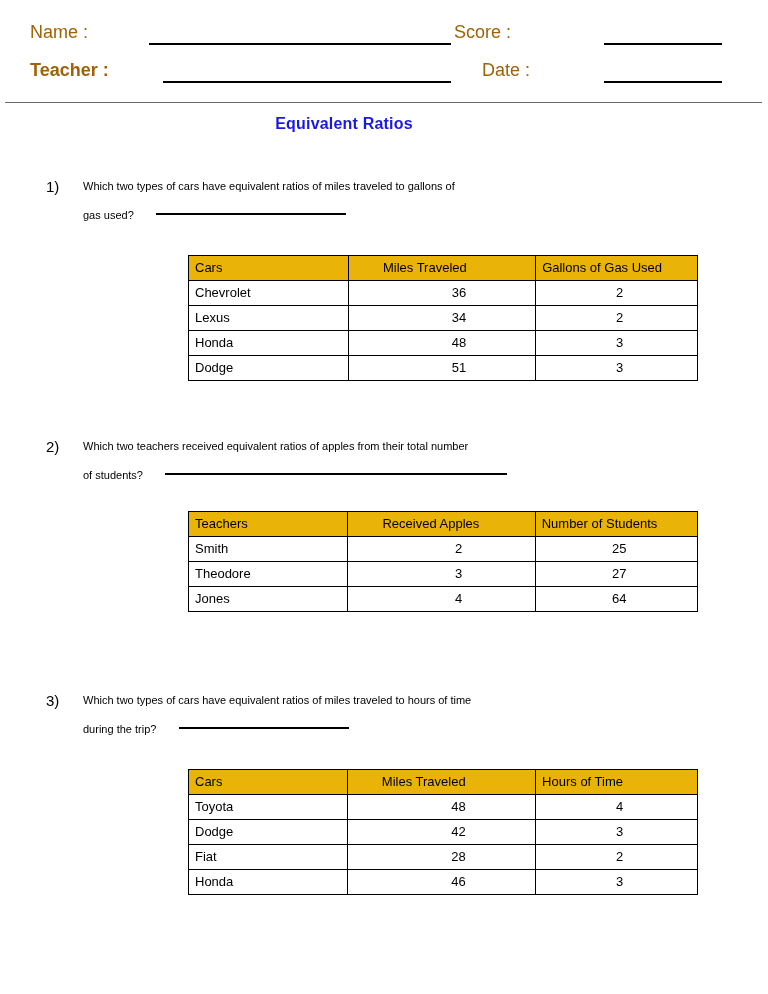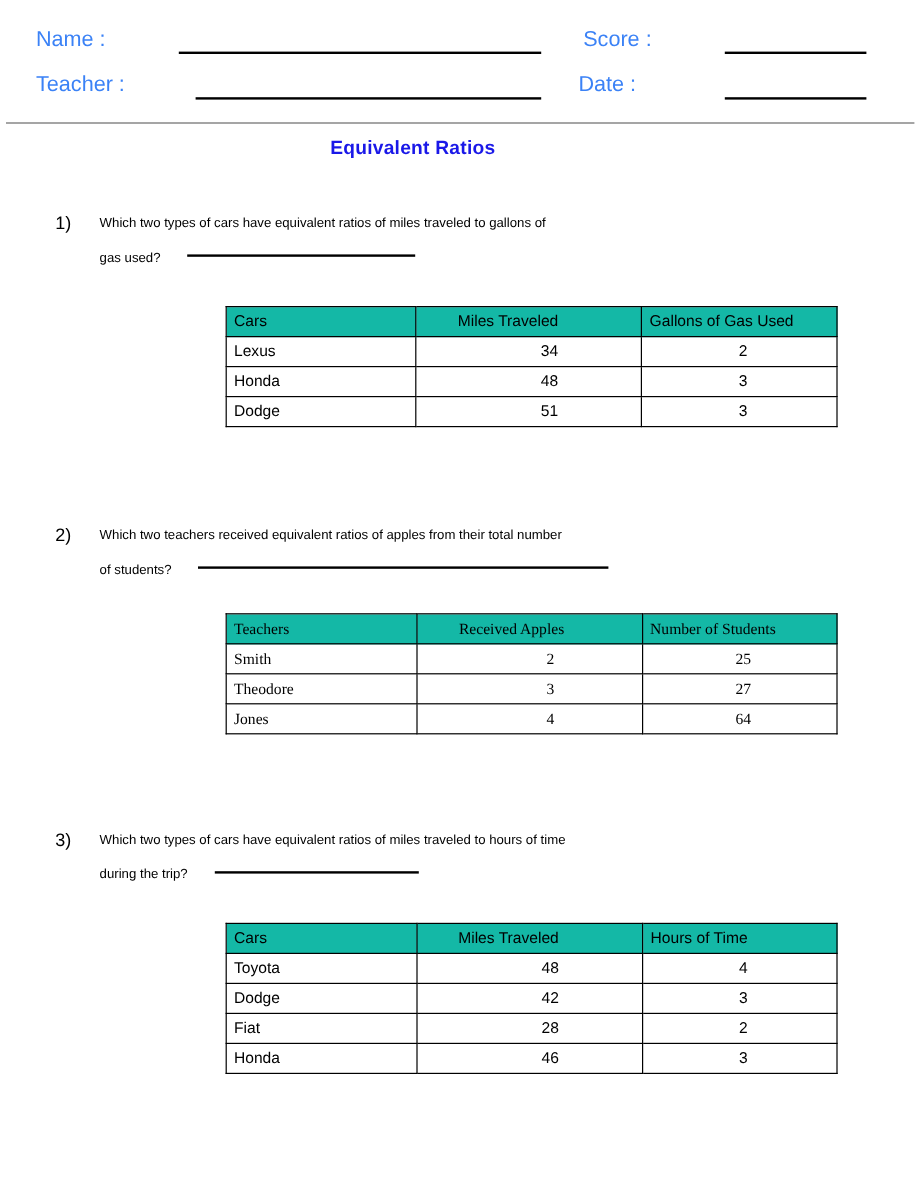--- a/index.html
+++ b/index.html
@@ -19,26 +19,26 @@
   
   .header {
     position: absolute;
     left: 0; top: 0;
     width: 768px;
     height: 103px;
   }
   .hdr-label {
     position: absolute;
     font-size: 18px;
-    color: #3b82f6;
+    color: #a16207;
     white-space: nowrap;
   }
   .hdr-name    { left: 30px;  top: 22px; }
-  .hdr-teacher { left: 30px;  top: 60px; }
-  .hdr-score   { left: 486px; top: 22px; }
+  .hdr-teacher { left: 30px;  top: 60px; font-weight: bold; }
+  .hdr-score   { left: 454px; top: 22px; }
   .hdr-date    { left: 482px; top: 60px; }
 
   .hdr-blank {
     position: absolute;
     border-bottom: 2px solid #000;
     height: 0;
   }
   .blank-name    { left: 149px; top: 43px;  width: 302px; }
   .blank-teacher { left: 163px; top: 81px;  width: 288px; }
   .blank-score   { left: 604px; top: 43px;  width: 118px; }
@@ -111,21 +111,21 @@
   .ratio-table th,
   .ratio-table td {
     border: 1px solid #000;
     height: 24px;
     padding: 0 0 0 6px;
     font-weight: normal;
     text-align: center;
     line-height: 24px;
   }
   .ratio-table th {
-    background: #14b8a6;
+    background: #eab308;
     text-align: left;
   }
   .ratio-table th.c-mid,
   .ratio-table th.c-right {
     text-align: left;
   }
   .ratio-table td.c-left {
     text-align: left;
   }
   .ratio-table .c-left  { width: 168px; }
@@ -177,20 +177,25 @@
 <table class="ratio-table" style="top:255px;">
   <thead>
     <tr>
       <th class="c-left">Cars</th>
       <th class="c-mid">Miles Traveled</th>
       <th class="c-right">Gallons of Gas Used</th>
     </tr>
   </thead>
   <tbody>
     <tr>
+      <td class="c-left">Chevrolet</td>
+      <td class="c-mid">36</td>
+      <td class="c-right">2</td>
+    </tr>
+    <tr>
       <td class="c-left">Lexus</td>
       <td class="c-mid">34</td>
       <td class="c-right">2</td>
     </tr>
     <tr>
       <td class="c-left">Honda</td>
       <td class="c-mid">48</td>
       <td class="c-right">3</td>
     </tr>
     <tr>
@@ -206,21 +211,21 @@
   <div class="q-body">
     <div>Which two teachers received equivalent ratios of apples from their total number</div>
     <div class="q-line2">
       <span>of students?</span>
       <span class="q-blank-gap"></span>
       <span class="q-blank" style="width:342px;"></span>
     </div>
   </div>
 </div>
 
-<table class="ratio-table" style="top:511px;font-family:Liberation Serif, serif;">
+<table class="ratio-table" style="top:511px;">
   <thead>
     <tr>
       <th class="c-left">Teachers</th>
       <th class="c-mid">Received Apples</th>
       <th class="c-right">Number of Students</th>
     </tr>
   </thead>
   <tbody>
     <tr>
       <td class="c-left">Smith</td>

